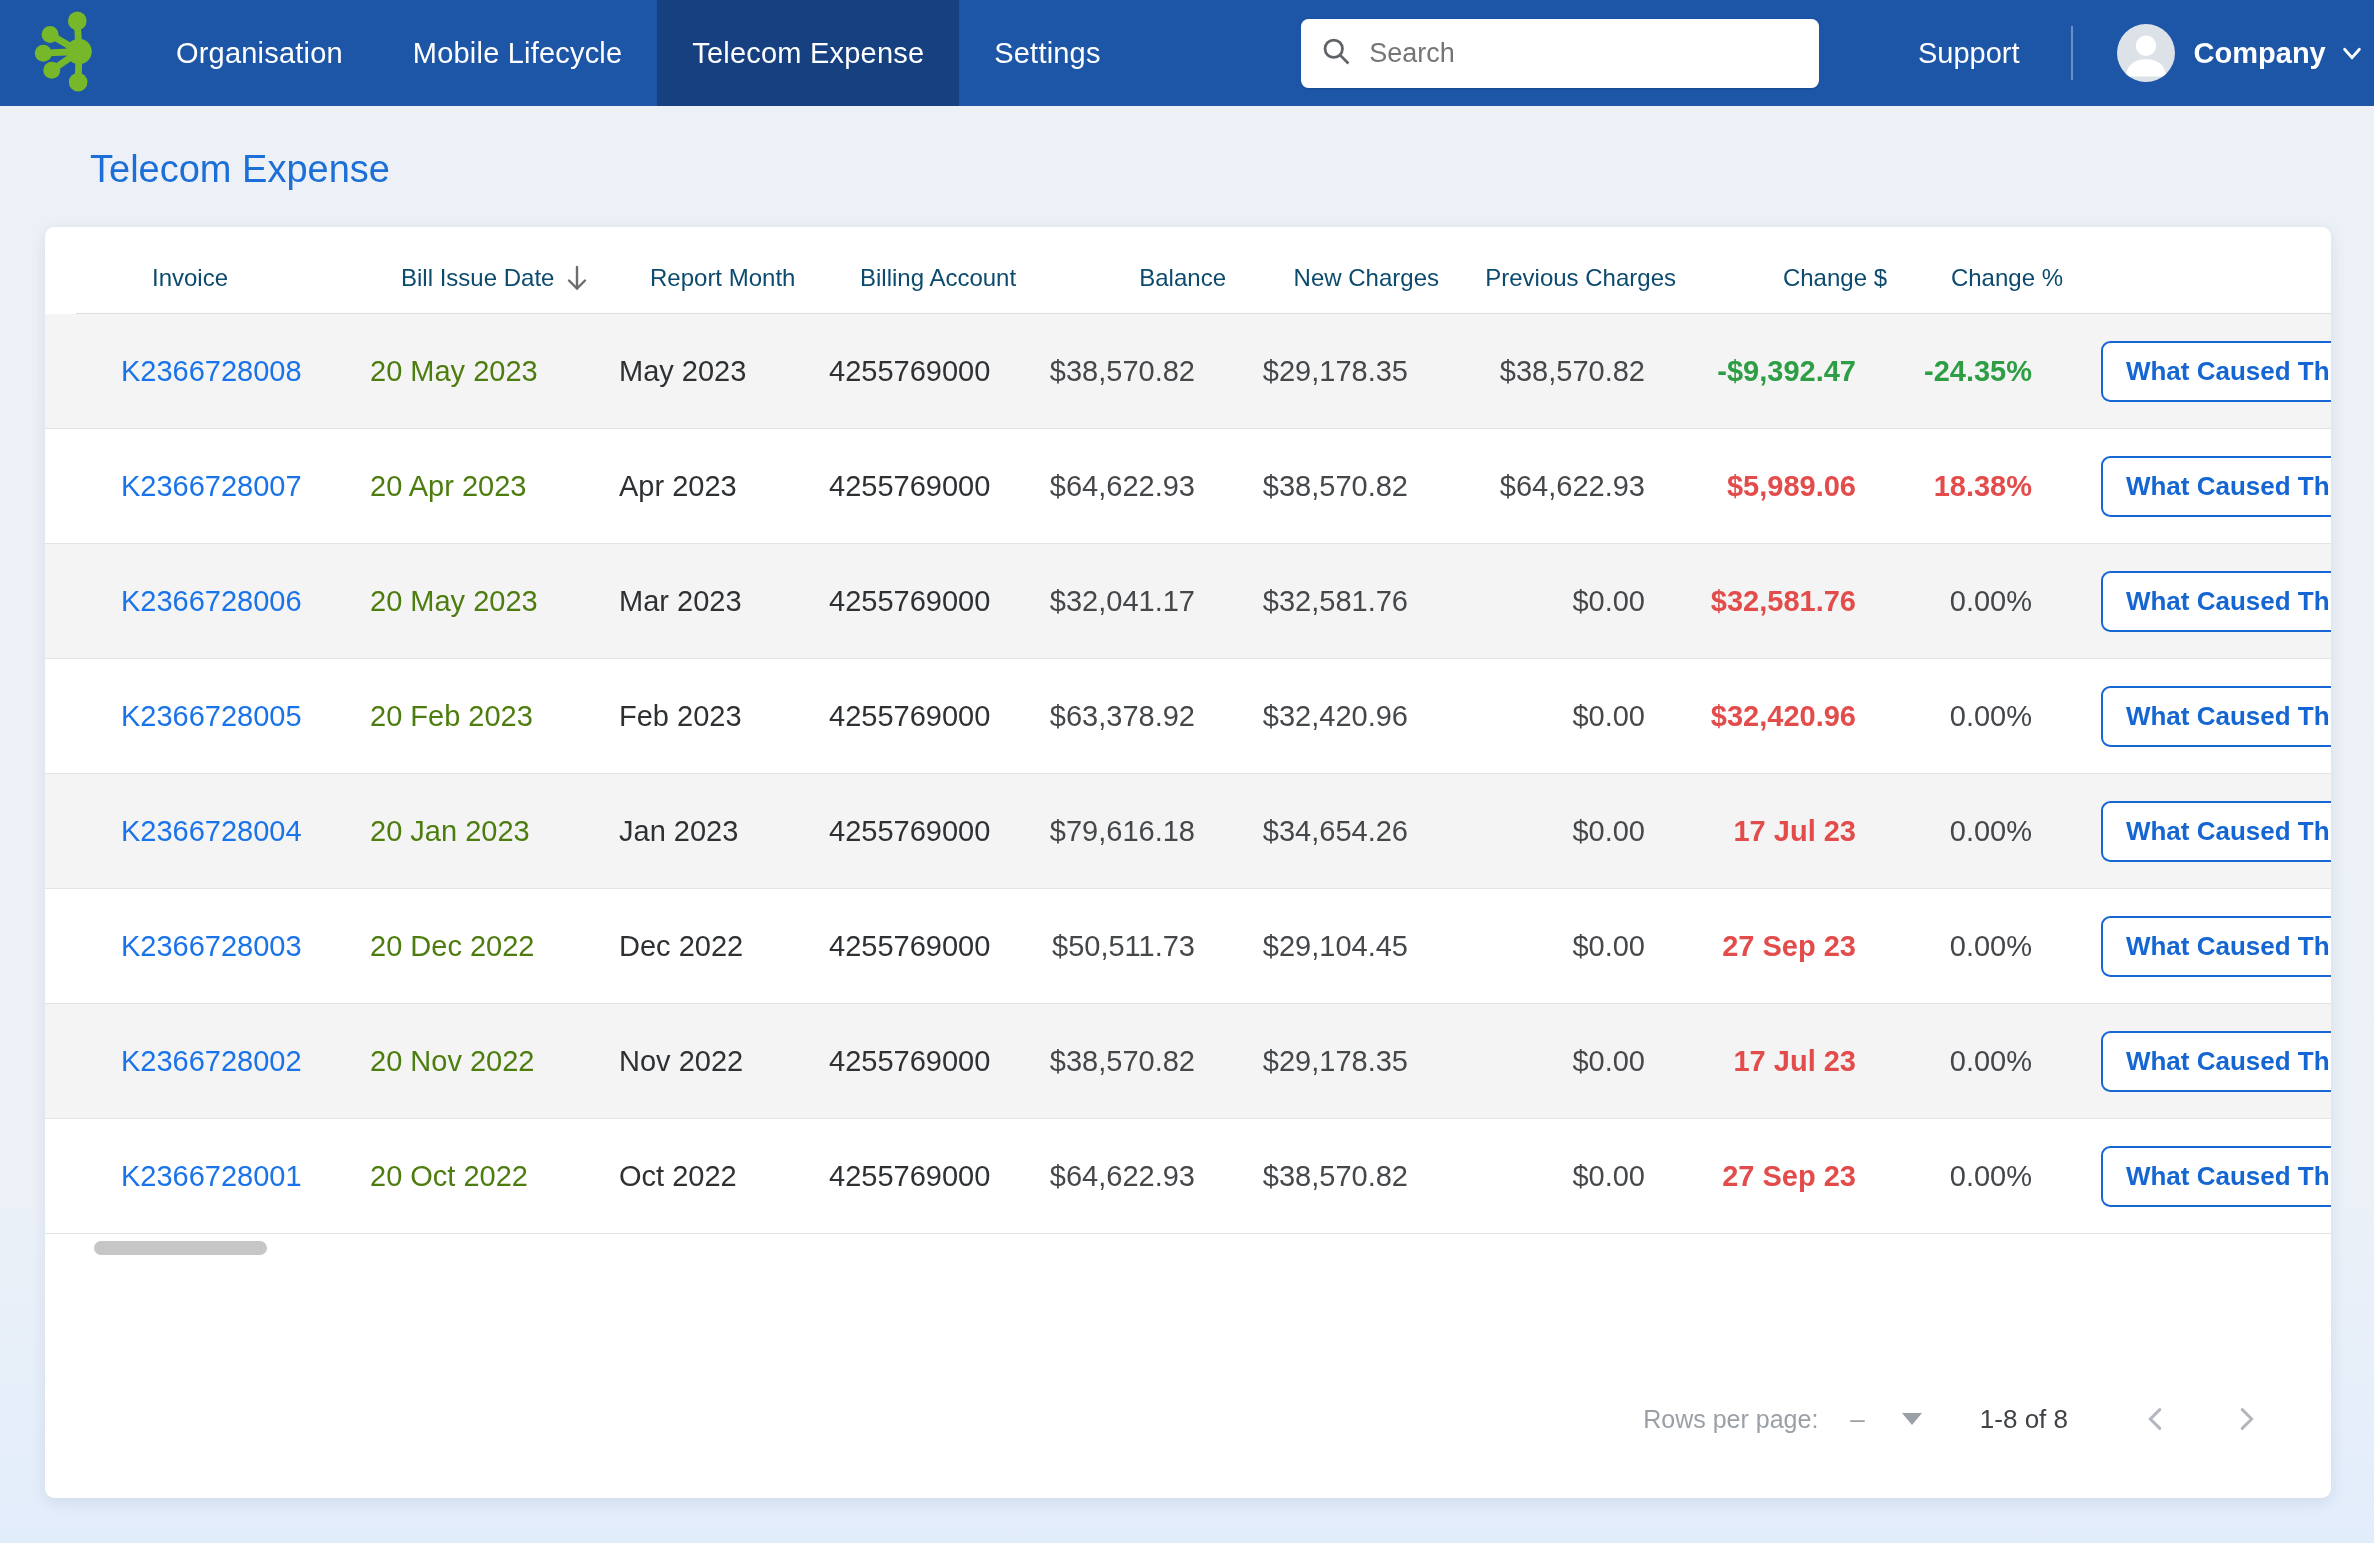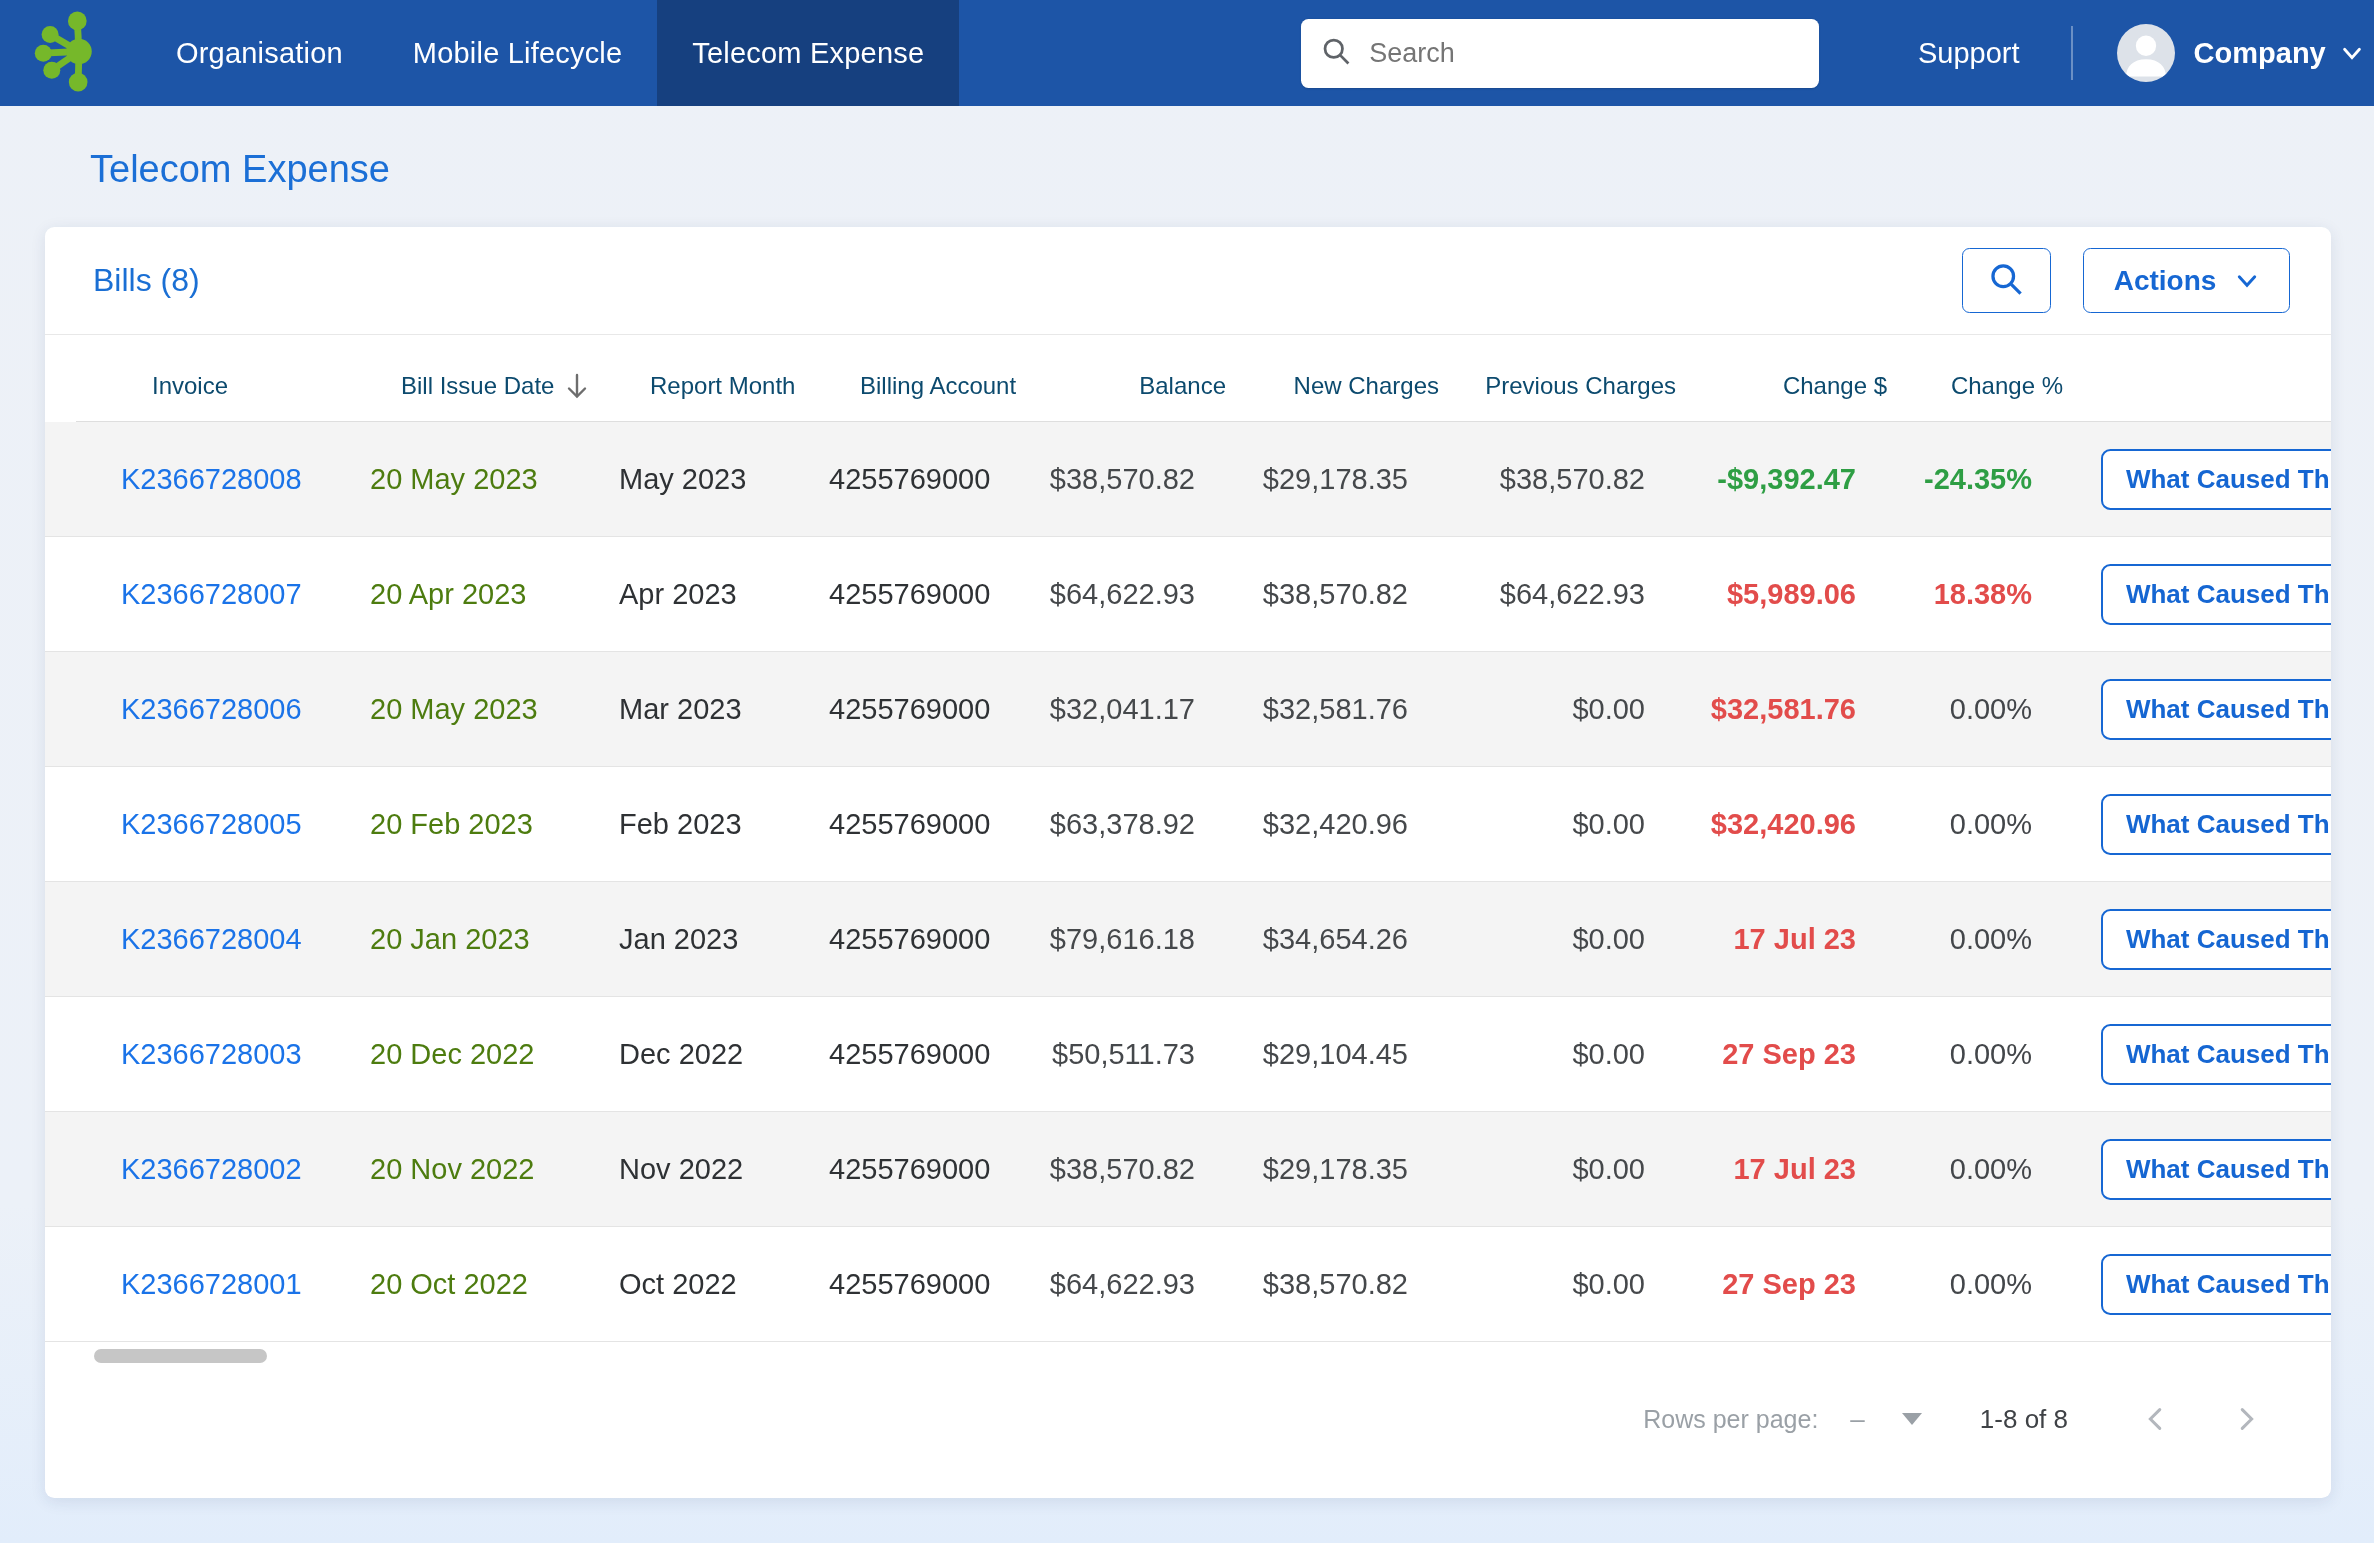--- a/index.html
+++ b/index.html
@@ -87,20 +87,21 @@
           <circle cx="18" cy="52" r="10"></circle>
           <circle cx="28" cy="72" r="10"></circle>
         </g>
       </svg>
     </span>
   </div>
   <div class="nav-tabs">
     <div class="nav-tab">Organisation</div>
     <div class="nav-tab">Mobile Lifecycle</div>
     <div class="nav-tab active">Telecom Expense</div>
+    <div class="nav-tab">Settings</div>
   </div>
   <div class="nav-search">
     <span>
       <svg width="33" height="33" viewBox="0 0 36 36" fill="none" stroke="#5f6368" stroke-width="3">
         <circle cx="15" cy="15" r="9.5"></circle>
           <line x1="22.5" y1="22.5" x2="31" y2="31"></line>
       </svg>
     </span>
     <input type="text" placeholder="Search" style="">
   </div>
@@ -117,39 +118,20 @@
     <svg class="chev" width="26" height="26" viewBox="0 0 28 28" fill="none" stroke="#ffffff" stroke-width="3" stroke-linecap="round">
         <polyline points="6,10 14,19 22,10"></polyline>
       </svg>
   </div>
 </div>
 
 <div class="page-title">Telecom Expense</div>
 
 <div class="card">
 
-  <div class="card-header">
-    <div class="bills-title">Bills (8)</div>
-    <div class="header-actions">
-      <button class="icon-btn">
-        <span>
-          <svg width="39" height="39" viewBox="0 0 36 36" fill="none" stroke="#1667d3" stroke-width="3">
-            <circle cx="15" cy="15" r="9.5"></circle>
-              <line x1="22.5" y1="22.5" x2="31" y2="31"></line>
-          </svg>
-        </span>
-      </button>
-      <button class="actions-btn">
-        <span>Actions</span>
-        <svg width="24" height="24" viewBox="0 0 28 28" fill="none" stroke="#1667d3" stroke-width="3.4" stroke-linecap="round">
-            <polyline points="5,9 14,19 23,9"></polyline>
-          </svg>
-      </button>
-    </div>
-  </div>
 
   <div class="grid-cols thead">
     <div class="th">
         <span>Invoice</span>
       </div>
     <div class="th">
       <span>Bill Issue Date</span>
       <svg width="26" height="28" viewBox="0 0 24 28" fill="none" stroke="#6d6d6d" stroke-width="2.4" stroke-linecap="round">
           <line x1="12" y1="3" x2="12" y2="24"></line>
           <polyline points="4,16.5 12,24.5 20,16.5"></polyline>

